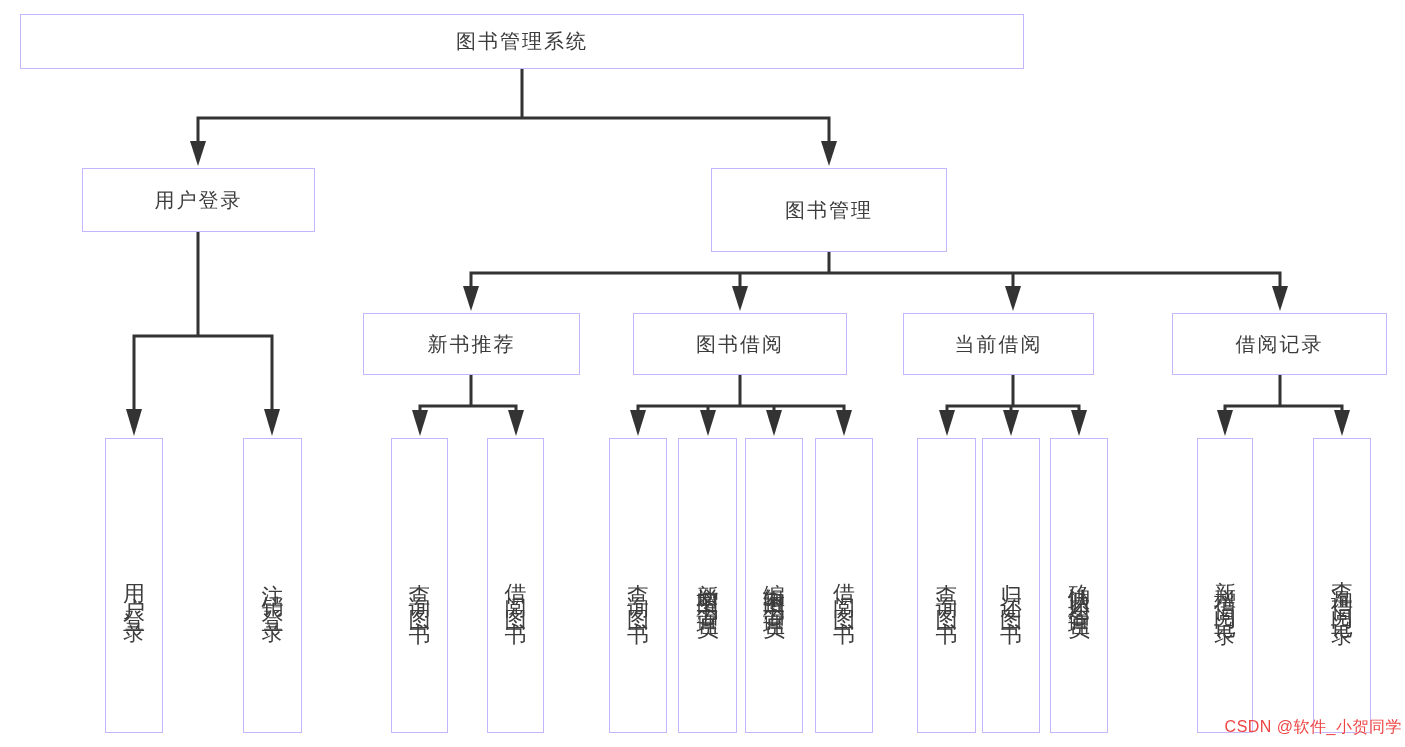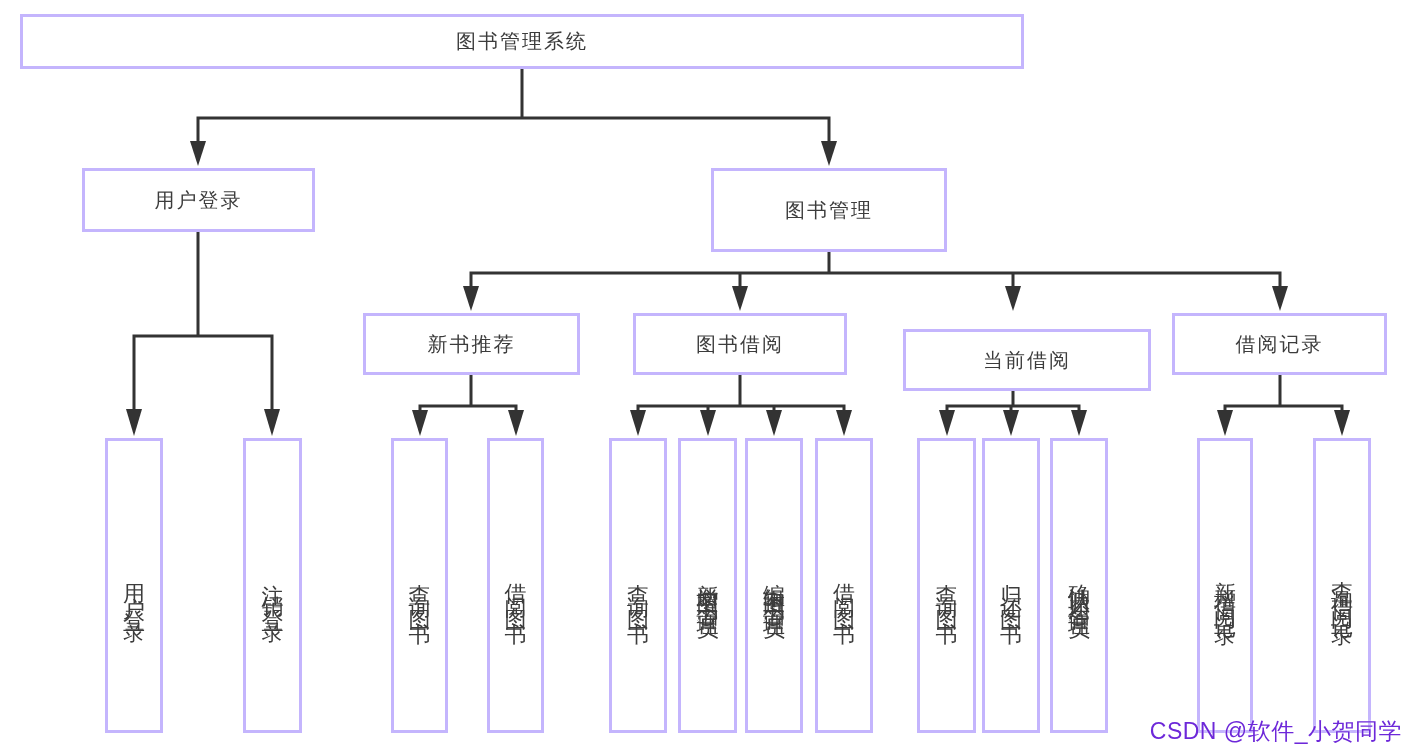--- a/index.html
+++ b/index.html
@@ -1,35 +1,35 @@
 <!DOCTYPE html>
 <html><head>
 <meta charset="utf-8">
 <style>
   html,body{margin:0;padding:0;background:#ffffff;}
   body{font-family:"Liberation Sans","DejaVu Sans",sans-serif;}
   .canvas{position:relative;width:1405px;height:747px;background:#ffffff;overflow:hidden;}
   .wires{position:absolute;left:0;top:0;width:1405px;height:747px;}
   .box{
     position:absolute;box-sizing:border-box;
-    border:3px solid #c4b5fd;background:#ffffff;
+    border:1px solid #c4b5fd;background:#ffffff;
     display:flex;align-items:center;justify-content:center;
     color:#3c3c3c;z-index:2;
   }
   .hlabel{font-size:20px;letter-spacing:2px;white-space:nowrap;}
   .leaf .vtext{
     writing-mode:vertical-rl;text-orientation:mixed;
     font-size:22px;line-height:1;white-space:nowrap;
   }
   .sp4 .vtext{letter-spacing:13px;padding-top:13px;}
   .sp6 .vtext{letter-spacing:9px;padding-top:9px;}
   .sp9 .vtext{letter-spacing:5px;padding-top:5px;}
   .watermark{
-    position:absolute;right:3px;bottom:0;z-index:6;
-    font-size:23px;color:#6d28d9;letter-spacing:0.5px;
+    position:absolute;right:3px;bottom:9px;z-index:6;
+    font-size:16px;color:#ef4444;letter-spacing:0.5px;
     text-shadow:0 0 2px rgba(255,255,255,0.9);white-space:nowrap;
   }
 </style>
 </head>
 <body>
 
 <div class="canvas">
 
   <svg class="wires" viewBox="0 0 1405 747" xmlns="http://www.w3.org/2000/svg">
     <g stroke="#333333" stroke-width="3" fill="none">
@@ -81,21 +81,21 @@
   <div class="box" style="left:711px;top:168px;width:236px;height:84px">
     <span class="hlabel">图书管理</span>
   </div>
 
   <div class="box" style="left:363px;top:313px;width:217px;height:62px">
     <span class="hlabel">新书推荐</span>
   </div>
   <div class="box" style="left:633px;top:313px;width:214px;height:62px">
     <span class="hlabel">图书借阅</span>
   </div>
-  <div class="box" style="left:903px;top:329px;width:248px;height:62px">
+  <div class="box" style="left:903px;top:313px;width:191px;height:62px">
     <span class="hlabel">当前借阅</span>
   </div>
   <div class="box" style="left:1172px;top:313px;width:215px;height:62px">
     <span class="hlabel">借阅记录</span>
   </div>
 
   <div class="box leaf sp4" style="left:105px;top:438px;width:58px;height:295px">
     <span class="vtext">用户登录</span>
   </div>
   <div class="box leaf sp4" style="left:243px;top:438px;width:59px;height:295px">

